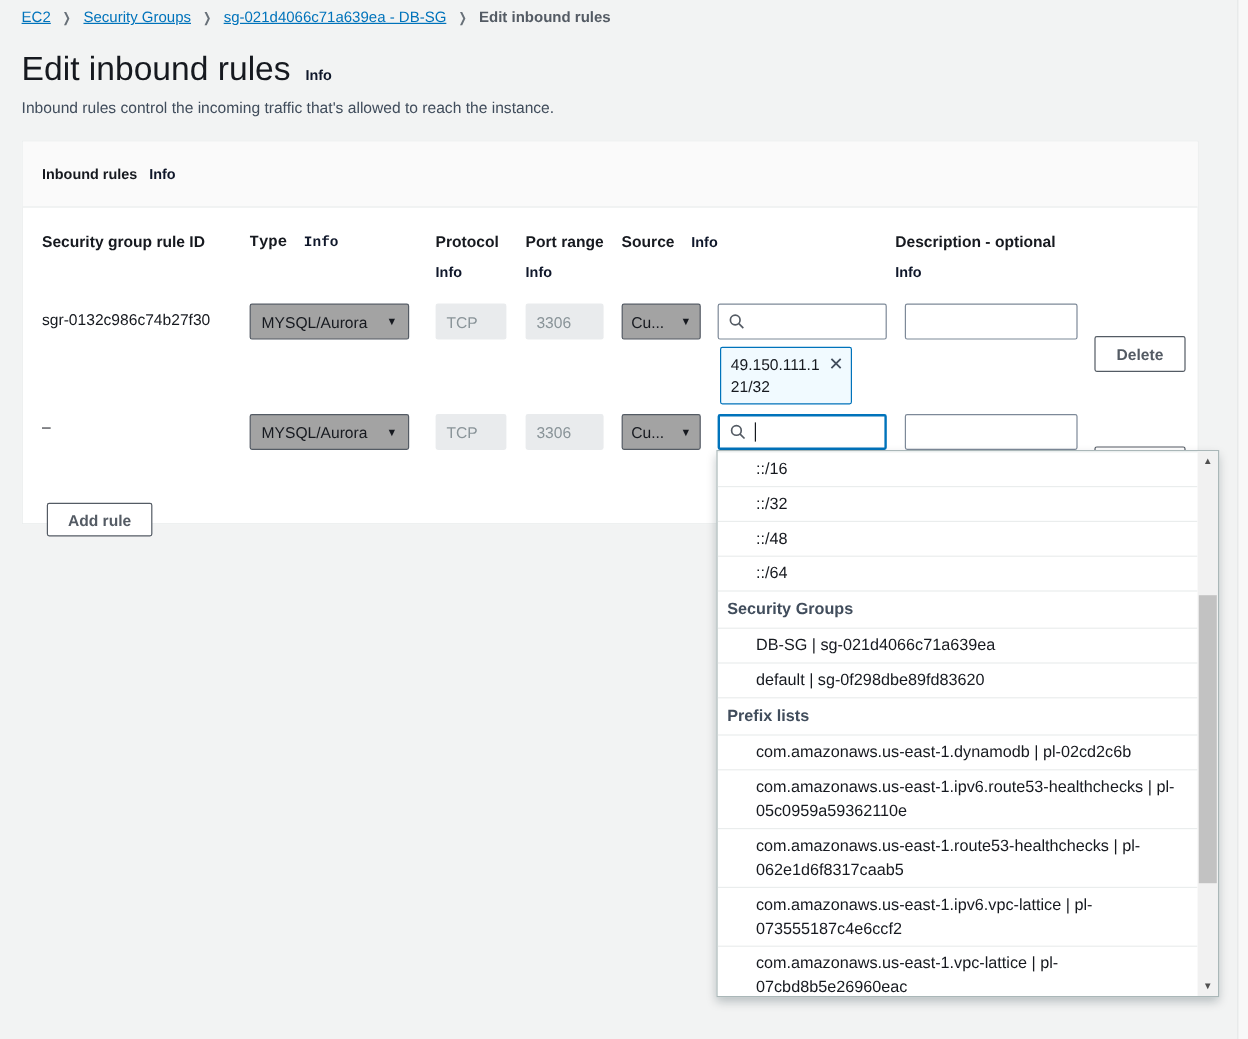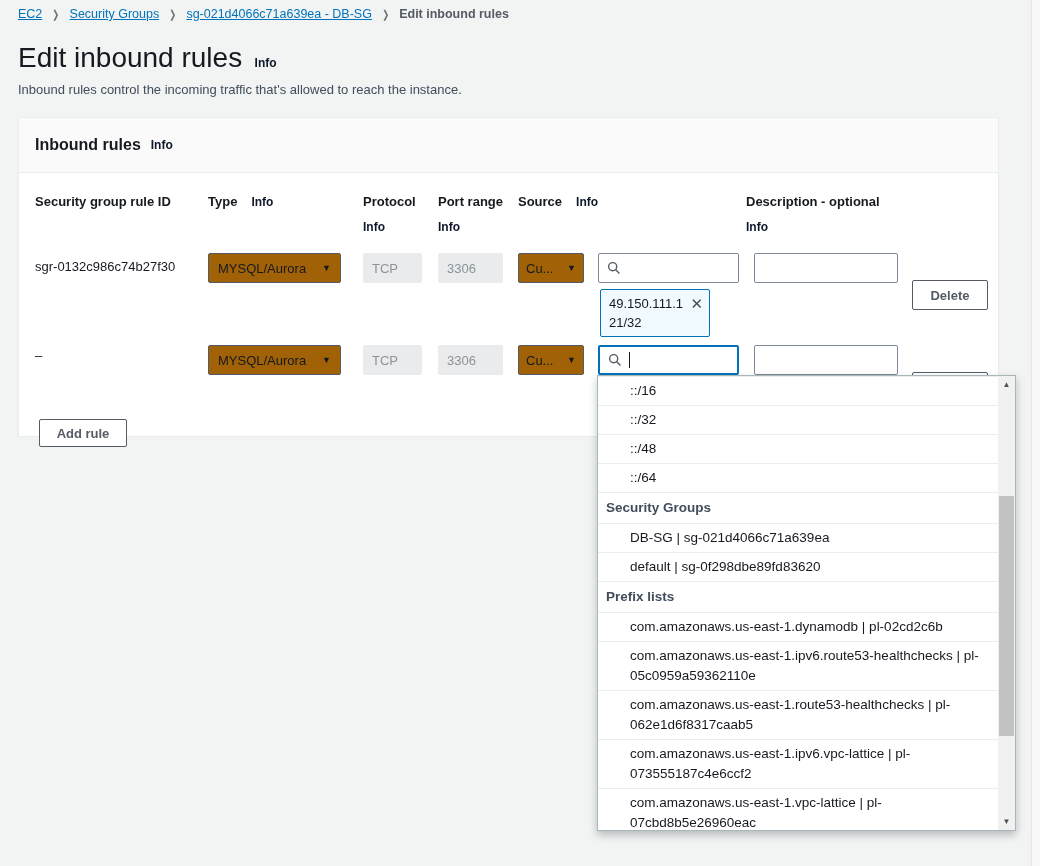--- a/index.html
+++ b/index.html
@@ -22,30 +22,30 @@
   .page-title-row { position:absolute; left:18px; top:42px; }
   .page-title { font-size:28px; font-weight:400; color:#16191f; display:inline; }
   .page-title-row .info-link { margin-left:8px; }
   .page-subtitle { position:absolute; left:18px; top:82px; font-size:13px; color:#414d5c; }
 
   
   .panel { position:absolute; left:18px; top:117px; width:981px; height:320px;
            background:#fff; border:1px solid #eaeded; }
   .panel-header { height:55px; background:#fafafa; border-bottom:1px solid #eaeded;
                   display:flex; align-items:center; padding:0 16px; }
-  .panel-title { font-size:16px; font-weight:700; color:#16191f; }
+  .panel-title { font-size:12px; font-weight:700; color:#16191f; }
   .panel-header .info-link { margin-left:10px; }
 
   .col-h { position:absolute; top:76px; font-size:13px; font-weight:700; color:#16191f; white-space:nowrap; }
   .col-h .info-link { margin-left:14px; }
   .col-h-info2 { position:absolute; top:102px; }
 
   .cell-text { position:absolute; font-size:13px; color:#16191f; }
 
-  .select-box { position:absolute; height:30px; background:#a16207; border:1px solid #545b64; border-radius:2px;
+  .select-box { position:absolute; height:30px; background:#a3a3a3; border:1px solid #545b64; border-radius:2px;
                 display:flex; align-items:center; justify-content:space-between; padding:0 9px; font-size:13px;
                 color:#16191f; cursor:pointer; }
   .select-box .chev { font-size:9px; color:#16191f; margin-left:6px; }
   .disabled-box { position:absolute; height:30px; background:#e9ebed; border-radius:2px;
                   display:flex; align-items:center; padding:0 9px; font-size:13px; color:#8a9499; }
   .text-input { position:absolute; height:30px; background:#fff; border:1px solid #7d8998; border-radius:2px; }
   .search-input { position:absolute; height:30px; background:#fff; border:1px solid #7d8998; border-radius:2px;
                   display:flex; align-items:center; padding:0 8px; }
   .search-input.focused { border:2px solid #0073bb; }
   .caret-bar { width:1px; height:16px; background:#16191f; margin-left:7px; }
@@ -104,21 +104,21 @@
 
 <section class="panel">
   <div class="panel-header">
     <span class="panel-title">Inbound rules</span>
     <a class="info-link">Info</a>
   </div>
 
   <div class="col-h" style="left:16px;">
     <span>Security group rule ID</span>
   </div>
-  <div class="col-h" style="left:189px;">
+  <div class="col-h" style="left:189px;font-family:Liberation Mono, monospace;">
     <span>Type</span><a class="info-link">Info</a>
   </div>
   <div class="col-h" style="left:344px;">
     <span>Protocol</span>
   </div>
   <a class="info-link col-h-info2" style="left:344px;">Info</a>
   <div class="col-h" style="left:419px;text-align:center;">
     <span>Port range</span>
   </div>
   <a class="info-link col-h-info2" style="left:419px;">Info</a>

